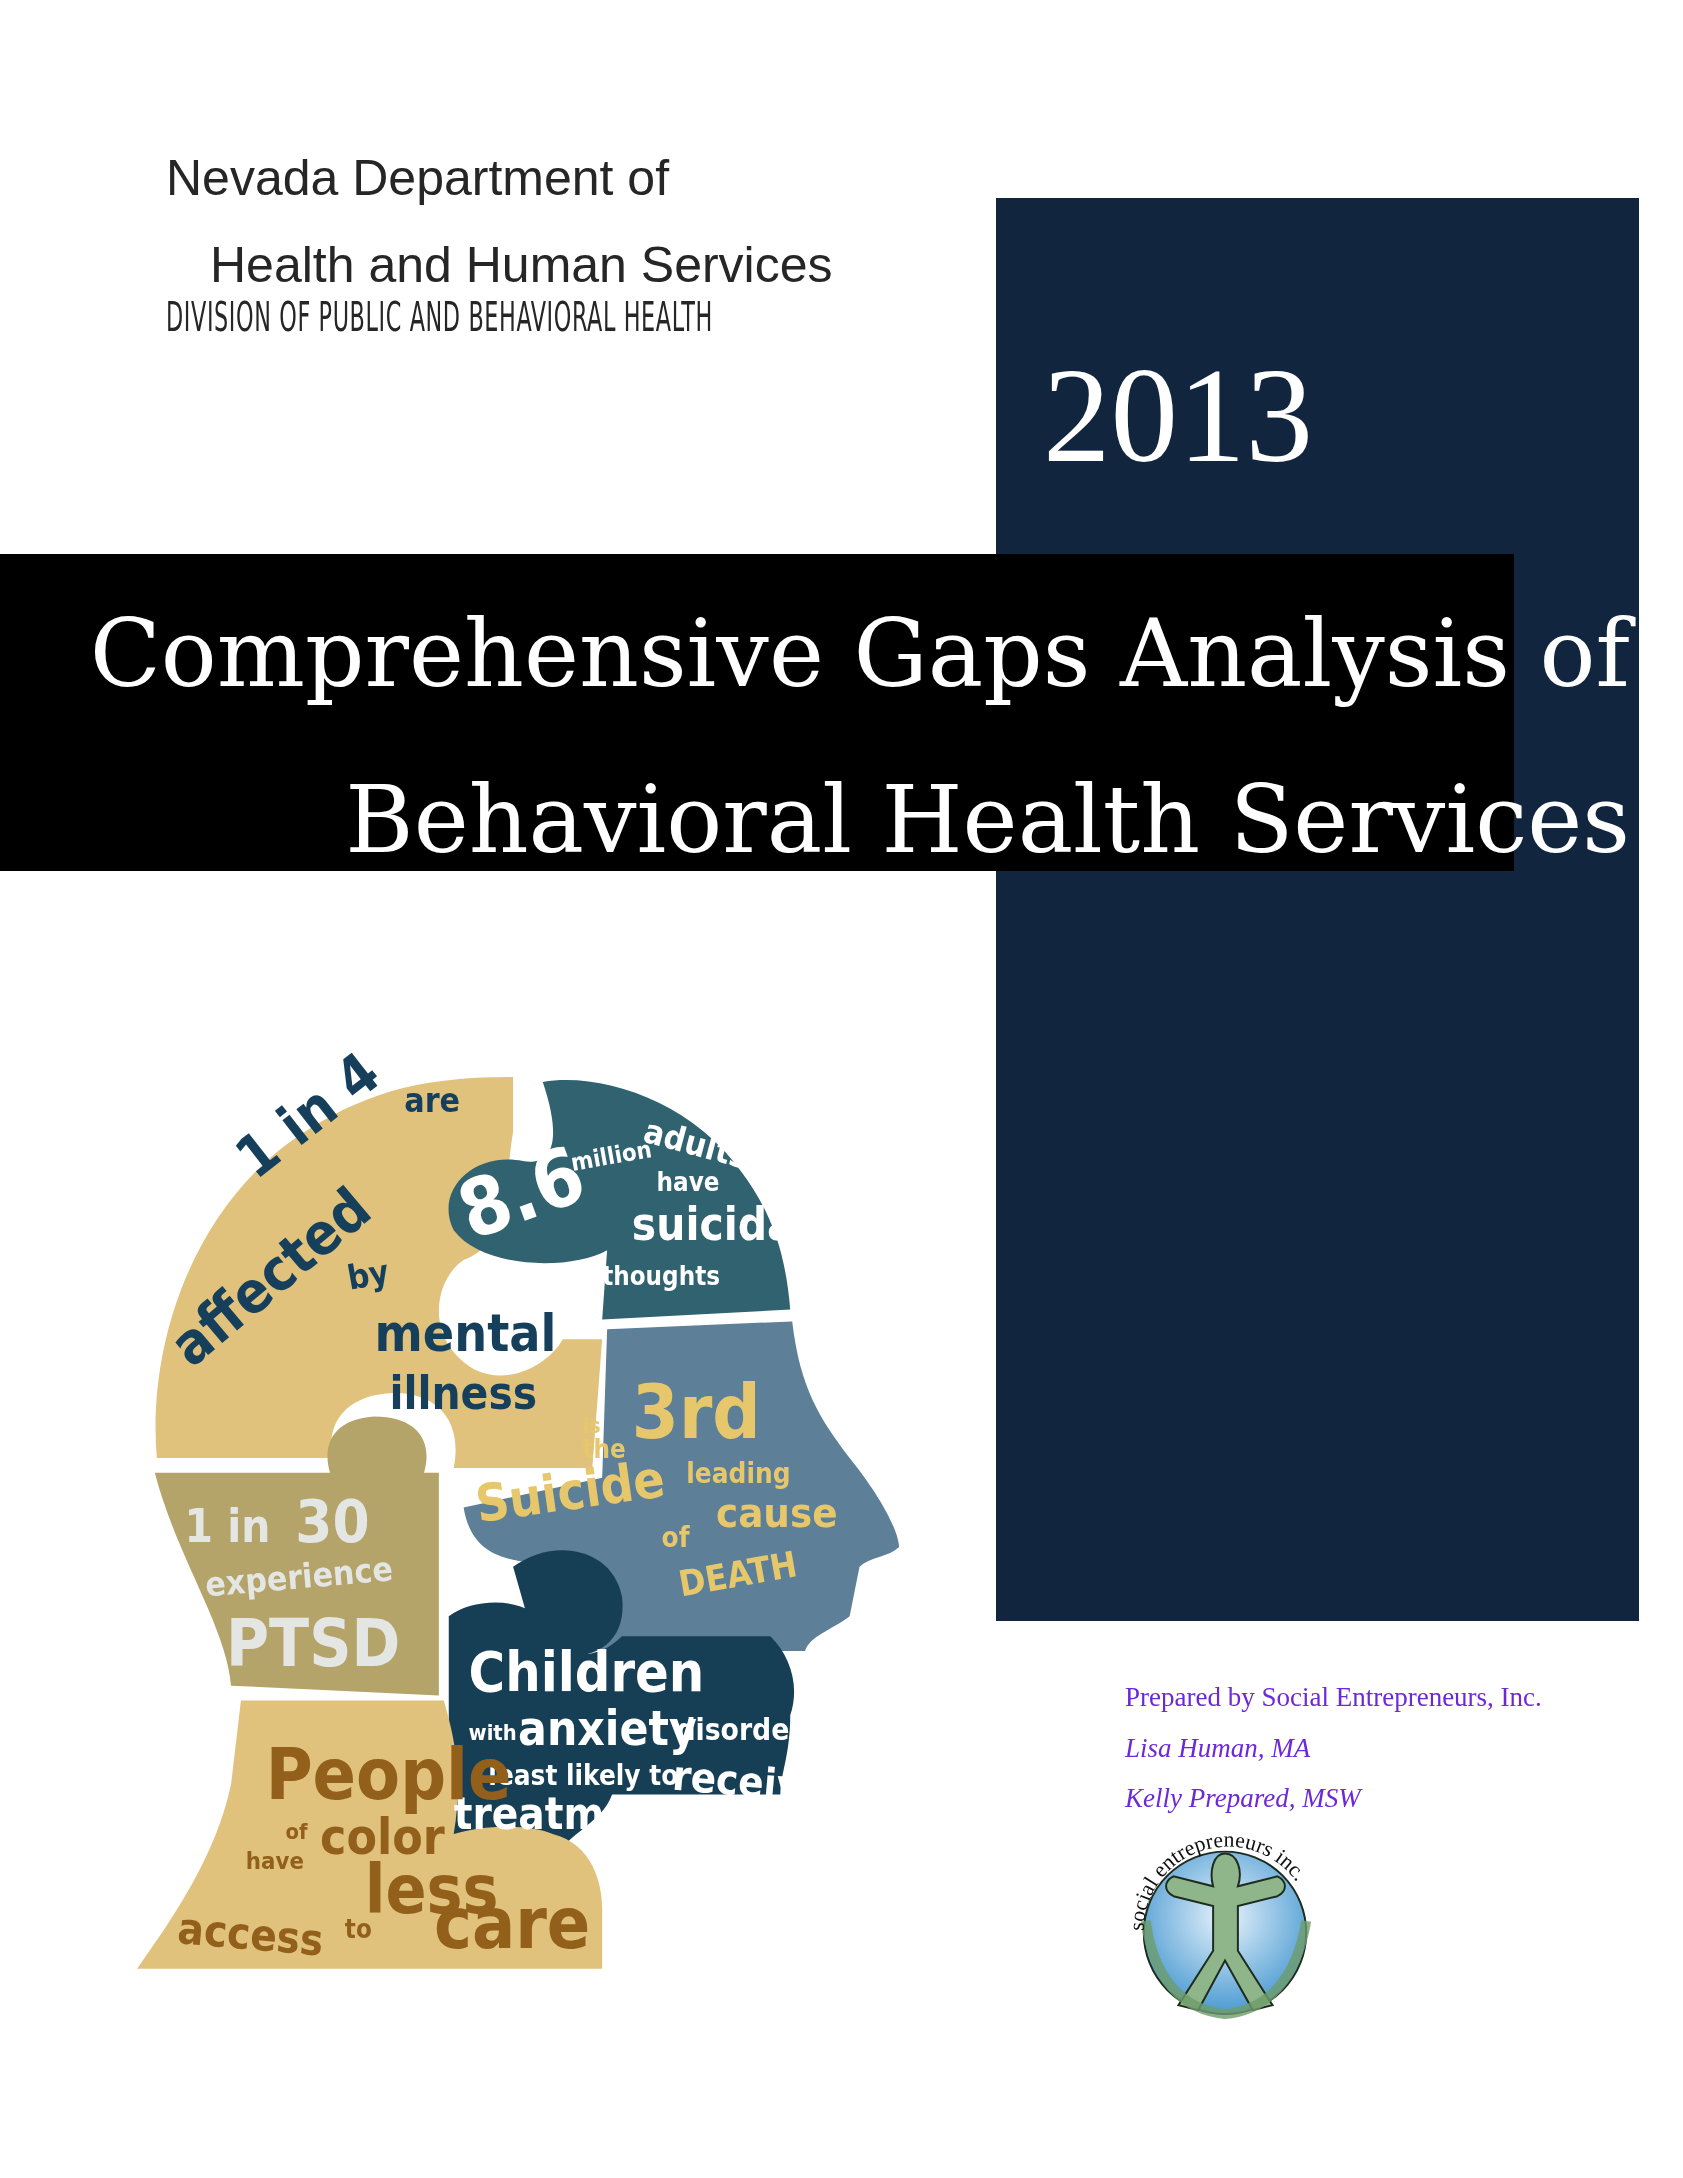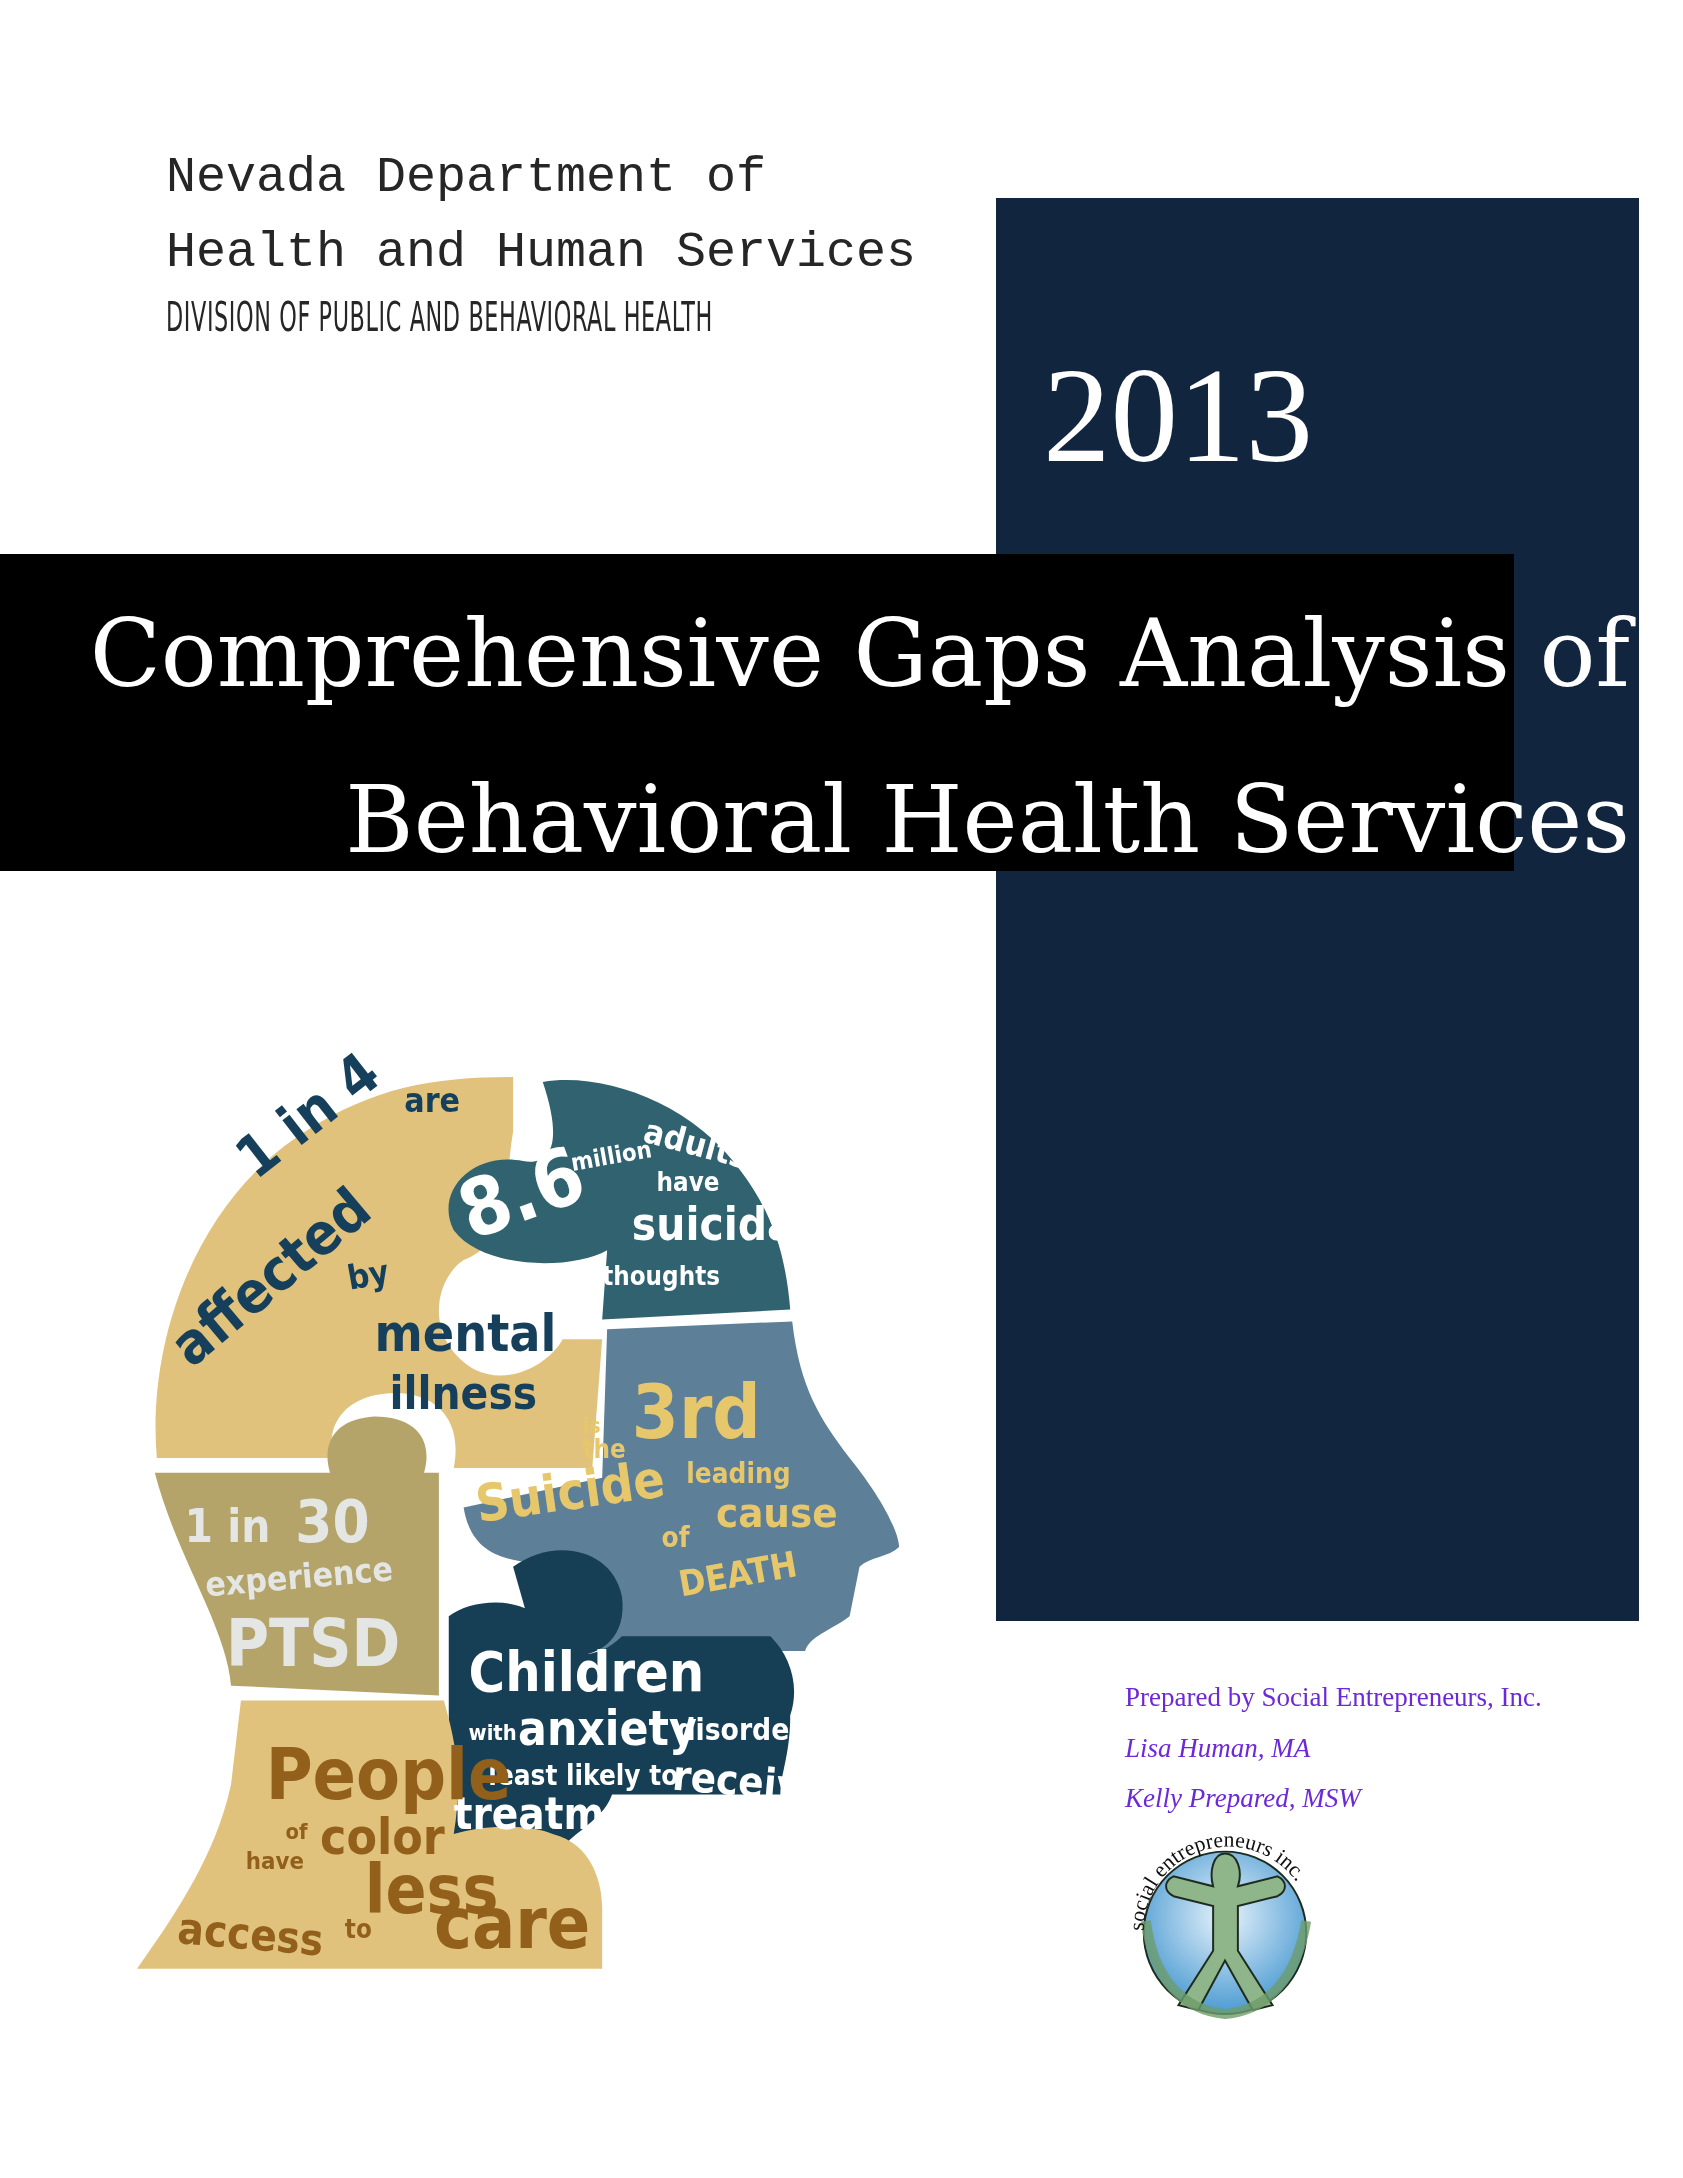--- a/index.html
+++ b/index.html
@@ -1,20 +1,20 @@
 <!DOCTYPE html>
 <html><head>
 <meta charset="utf-8">
 <style>
   html, body { margin: 0; padding: 0; background: #ffffff; }
   body { width: 1683px; height: 2178px; position: relative; overflow: hidden; }
 
-  .agency-line { position: absolute; left: 166px; font-family: Liberation Mono, monospace; color: #262626; font-size: 50px; line-height: 1; white-space: nowrap; }
+  .agency-line { position: absolute; left: 166px; font-family: Liberation Sans, sans-serif; color: #262626; font-size: 50px; line-height: 1; white-space: nowrap; }
   .agency-1 { top: 153px; }
-  .agency-2 { top: 228px; }
+  .agency-2 { top: 240px; margin-left: 44px; }
   .division { position: absolute; left: 166px; top: 297px; font-family: "DejaVu Sans Condensed", "Liberation Sans Narrow", "Liberation Sans", sans-serif; font-size: 40px; color: #262626; white-space: nowrap; transform: scaleX(0.62); transform-origin: left top; letter-spacing: 1px; line-height: 1; font-weight: normal; }
 
   .navy-box { position: absolute; left: 996px; top: 198px; width: 643px; height: 1423px; background: #11253f; }
   .year { position: absolute; left: 1043px; top: 348px; font-family: "Liberation Serif", "DejaVu Serif", serif; font-size: 135px; color: #ffffff; line-height: 1; }
 
   .title-bar { position: absolute; left: 0; top: 554px; width: 1514px; height: 317px; background: #000000; }
   .title-line { position: absolute; right: 53px; font-family: "DejaVu Serif", "Liberation Serif", serif; color: #ffffff; font-size: 93px; line-height: 1; white-space: nowrap; }
   .title-1 { top: 608px; margin-left: 44px; }
   .title-2 { top: 774px; }
 

